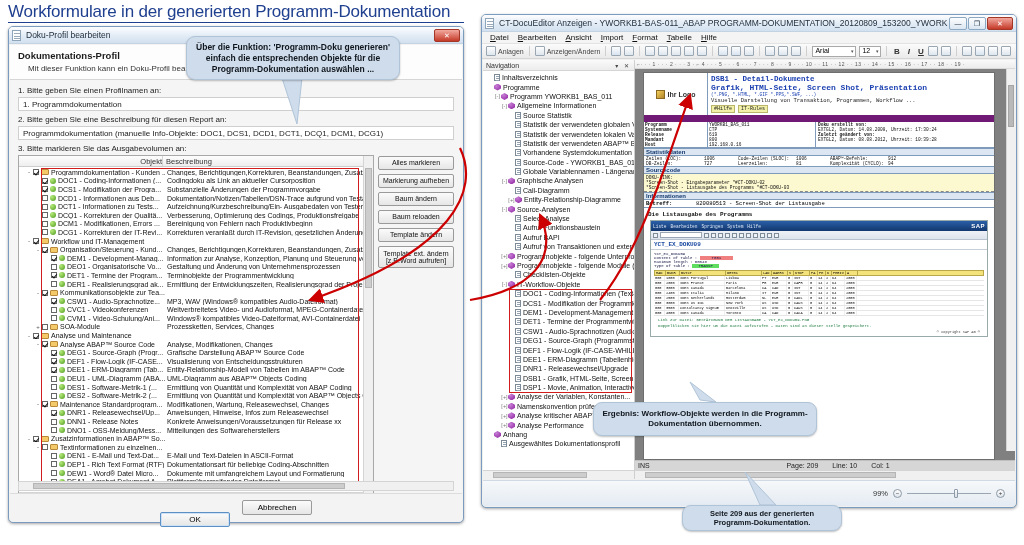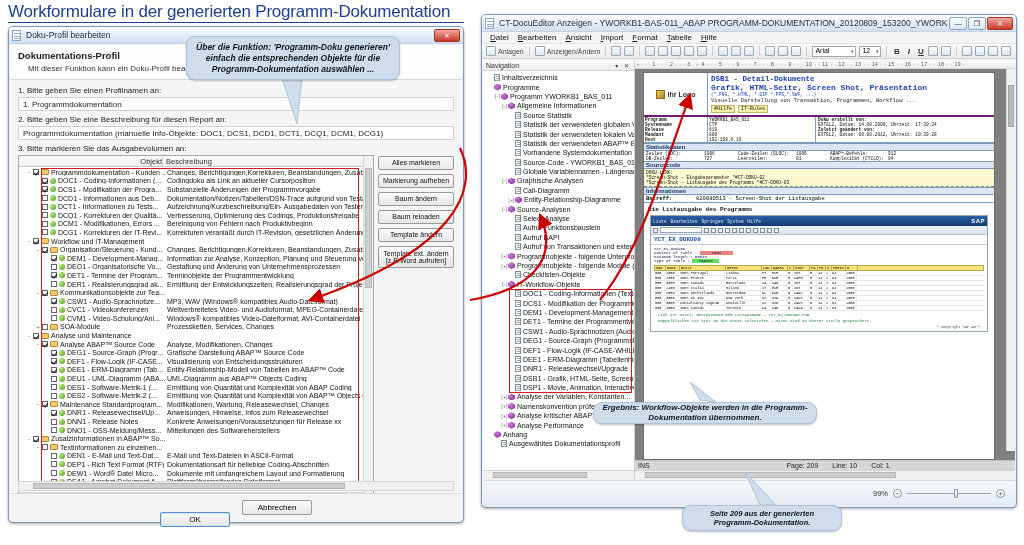--- a/index.html
+++ b/index.html
@@ -136,21 +136,21 @@
               display:flex; align-items:center; justify-content:flex-end; gap:5px; padding-right:10px;}
   .zoomlbl { font-size:7.5px; color:#333; }
   .zslider { width:84px; height:9px; position:relative; }
   .zslider .track{position:absolute;left:0;right:0;top:4px;height:1px;background:#9aa6b2;}
   .zslider .knob{position:absolute;left:47px;top:0;width:4px;height:9px;background:linear-gradient(#fcfcfc,#d5dde5);border:1px solid #8d9aa7;border-radius:1px;}
   .zcirc{width:9px;height:9px;border:1px solid #8d9aa7;border-radius:50%;background:linear-gradient(#fcfcfc,#dee5ec);
          font-size:6px;line-height:7px;text-align:center;color:#333;}
 
   
   .dcontent{position:absolute;inset:0;overflow:hidden;font-family:"Liberation Mono", monospace;}
-  .dhead{display:flex;border-bottom:2px solid #701a75;}
+  .dhead{display:flex;border-bottom:7px solid #701a75;}
   .dlogo{width:64px;border-right:1px solid #7f9bbc;display:flex;align-items:center;justify-content:center;gap:3px;
          font-family:"Liberation Sans",sans-serif;font-size:7px;font-weight:bold;color:#333;}
   .dlogo .sq{width:9px;height:9px;background:linear-gradient(135deg,#f5cf5a,#b2862b);border:1px solid #8a6a22;}
   .dtitle{flex:1;padding:2px 3px;color:#1a3fb0;}
   .dtitle .t1{font-size:7.5px;font-weight:bold;}
   .dtitle .t2{font-size:8px;font-weight:bold;}
   .dtitle .t3{font-size:4.5px;}
   .dtitle .t4{font-size:5.5px;color:#222;font-weight:normal;}
   .dtags{display:flex;gap:3px;margin-top:1px;}
   .dtag{background:#f3f1a8;border:1px solid #b9b56a;font-size:5px;padding:0 2px;color:#222;}
@@ -186,24 +186,23 @@
   .sap-tr span{border-right:1px solid #eee;padding:0 1px;overflow:hidden;white-space:nowrap;}
   .dgreen{font-size:4px;color:#1d7a3d;padding:2px 4px;font-family:"Liberation Mono",monospace;}
   .dcopy{font-size:3.6px;color:#444;text-align:right;padding-right:4px;}
 
   
   .callout {
     position:absolute; background:#cfdceb; border:1px solid #b0c4d8; border-radius:9px;
     color:#10161d; font-weight:bold; text-align:center; display:flex; align-items:center;
     justify-content:center; box-shadow:0 1px 2px rgba(0,0,0,.25);
     font-family:"Liberation Sans", sans-serif;
-    font-style:italic;
   }
   #callout1 { left:186px; top:36px; width:214px; height:44px; font-size:8.5px; line-height:11px; padding:0 6px;}
-  #callout2 { left:593px; top:402px; width:224px; height:18px; font-size:8px; line-height:10px; padding:10px 6px;}
+  #callout2 { left:593px; top:402px; width:224px; height:18px; font-size:8px; line-height:10px; padding:16px 6px;}
   #callout3 { left:682px; top:505px; width:160px; height:26px; font-size:7.5px; line-height:9.5px; padding:0 6px;}
   svg.overlay { position:absolute; left:0; top:0; width:1024px; height:545px; pointer-events:none; }
 </style>
 </head>
 <body>
 
 <div class="page-title">Workformulare in der generierten Programm-Dokumentation</div>
 <div class="title-rule"></div>
 
 <div class="win" id="leftwin">

